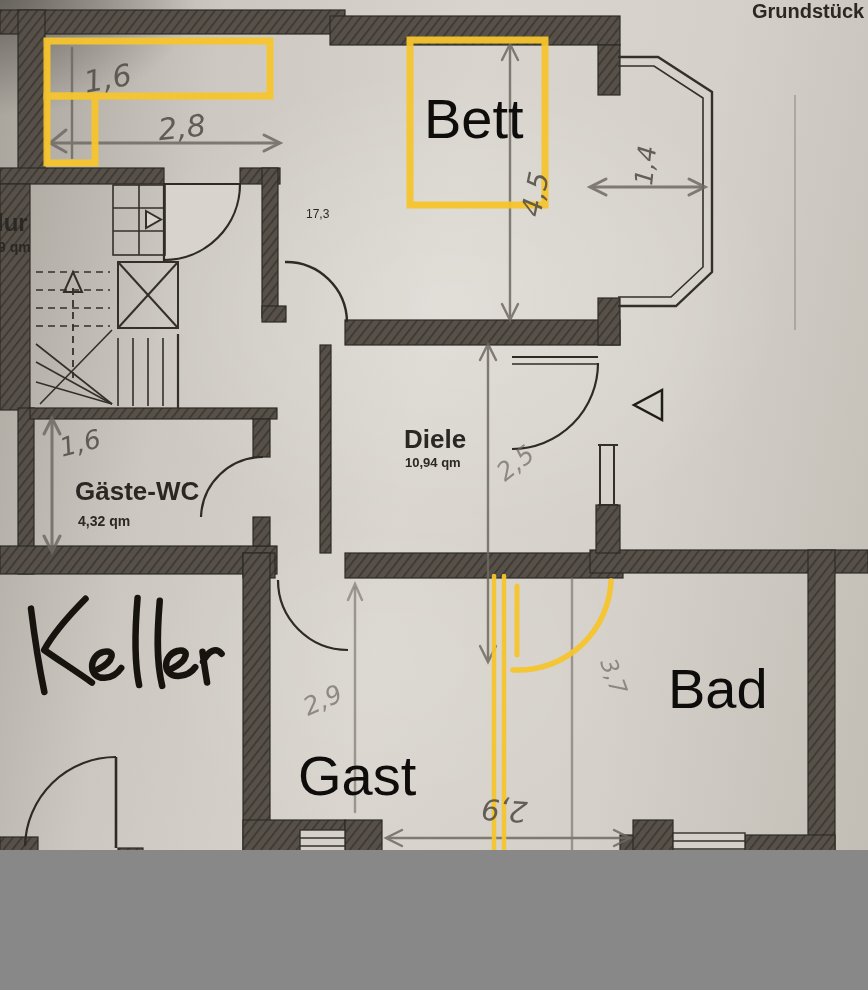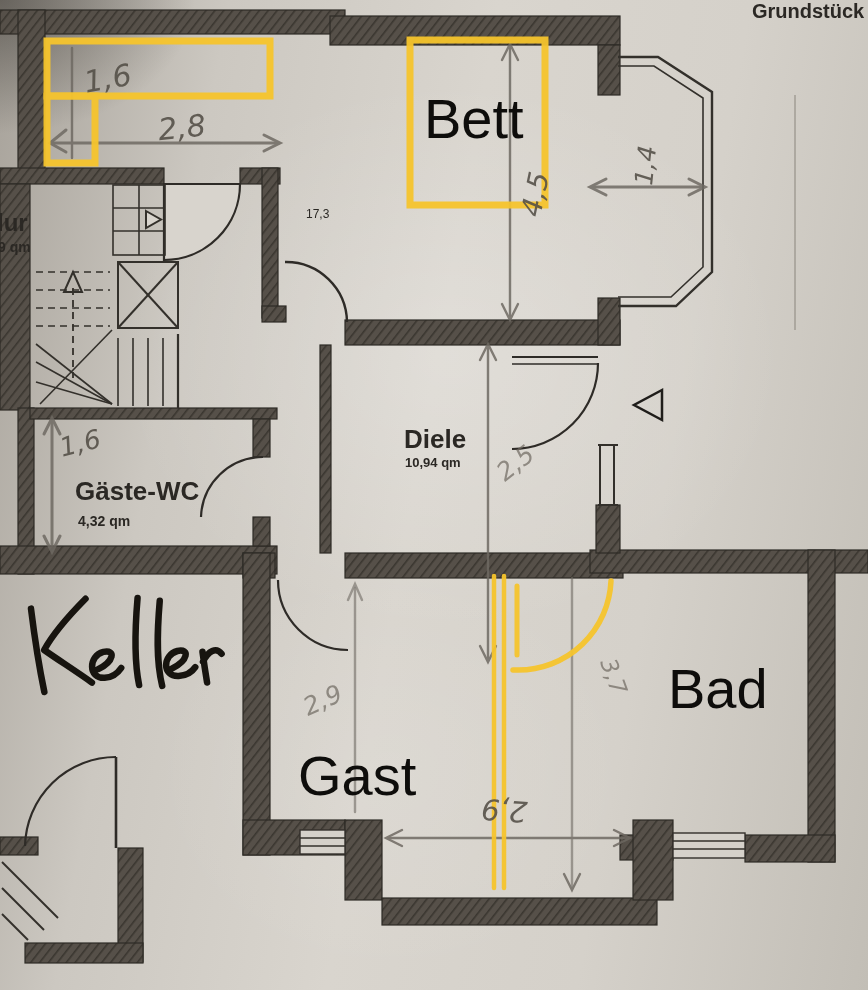--- a/index.html
+++ b/index.html
@@ -1,17 +1,17 @@
 <!DOCTYPE html>
 <html><head>
 <meta charset="utf-8">
 <style>
   html,body{margin:0;padding:0;background:#888;}
   .photo{
-    position:relative;width:868px;height:990px;overflow:hidden;
+    position:relative;width:868px;height:850px;overflow:hidden;
     background:
       radial-gradient(55% 40% at 52% 36%, rgba(255,255,255,.22), rgba(255,255,255,0) 70%),
       radial-gradient(40% 30% at 45% 78%, rgba(255,255,255,.10), rgba(255,255,255,0) 70%),
       radial-gradient(150% 130% at 50% 45%, rgba(0,0,0,0) 55%, rgba(42,38,32,.28) 100%),
       radial-gradient(30% 18% at 0% 0%, rgba(25,22,18,.45), rgba(0,0,0,0) 75%),
       linear-gradient(100deg, #a7a29a 0%, #ccc8c1 22%, #d9d5ce 48%, #d5d1ca 72%, #c2beb6 100%);
     font-family:"Liberation Sans", sans-serif;
   }
   svg{position:absolute;left:0;top:0;}
   text{user-select:none;}

